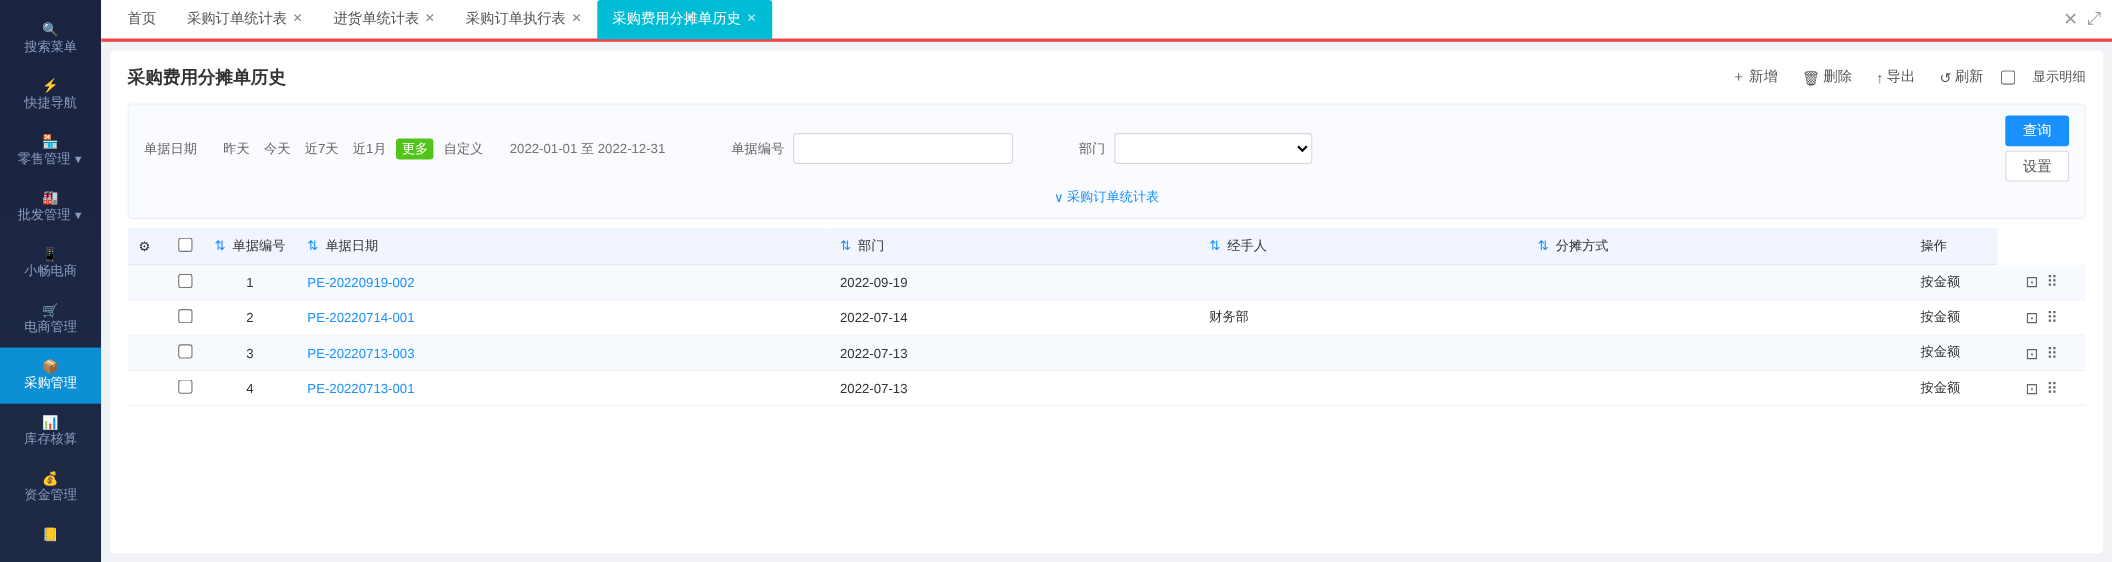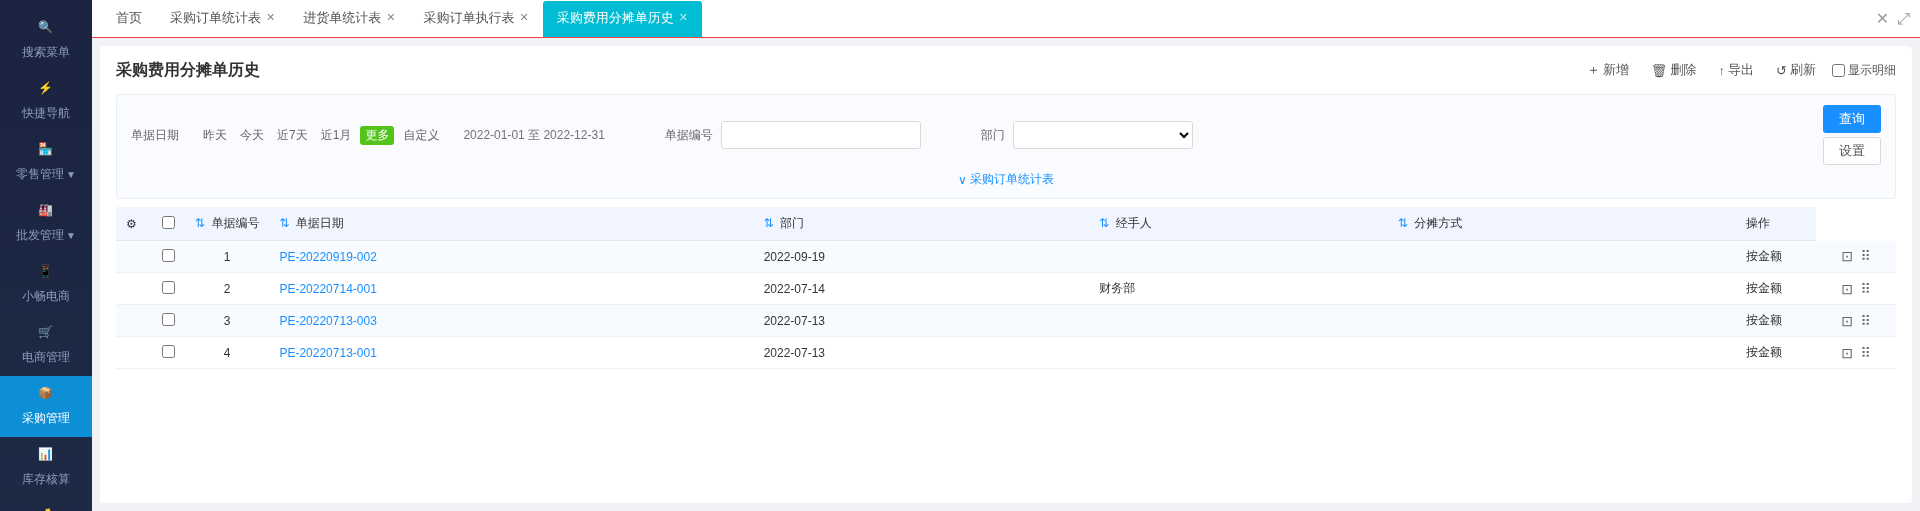--- a/index.html
+++ b/index.html
@@ -19,38 +19,38 @@
     .sidebar-item {
       width: 100%;
       text-align: center;
       padding: 10px 5px;
       color: #8a9bbf;
       font-size: 12px;
       cursor: pointer;
       transition: background 0.2s;
     }
     .sidebar-item.active { background: #0d8fd6; color: #fff; }
-    .sidebar-item-label { display: block; margin-top: 10px; }
+    .sidebar-item-label { display: block; margin-top: 0; }
     .sidebar-collapse-icon { font-size: 10px; display: inline-block; margin-left: 2px; }
 
     
     .main-content {
       flex: 1;
       display: flex;
       flex-direction: column;
       overflow: hidden;
       background: #f0f2f5;
     }
 
     
     .tab-bar {
       background: #fff;
       display: flex;
       align-items: center;
-      border-bottom: 1px solid #ef4444;
+      border-bottom: 3px solid #ef4444;
       padding: 0 10px;
       height: 38px;
       flex-shrink: 0;
     }
     .tab-item {
       padding: 8px 14px;
       font-size: 13px;
       color: #555;
       cursor: pointer;
       border-bottom: 2px solid transparent;
@@ -118,21 +118,21 @@
       gap: 3px;
       font-size: 13px;
       color: #555;
       cursor: pointer;
       padding: 3px 6px;
       border-radius: 3px;
     }
     .show-cols-btn {
       display: flex;
       align-items: center;
-      gap: 3px;
+      gap: 16px;
       font-size: 12px;
       color: #555;
       cursor: pointer;
     }
 
     
     .filter-area {
       background: #f9fbff;
       border: 1px solid #e8eef5;
       border-radius: 4px;

